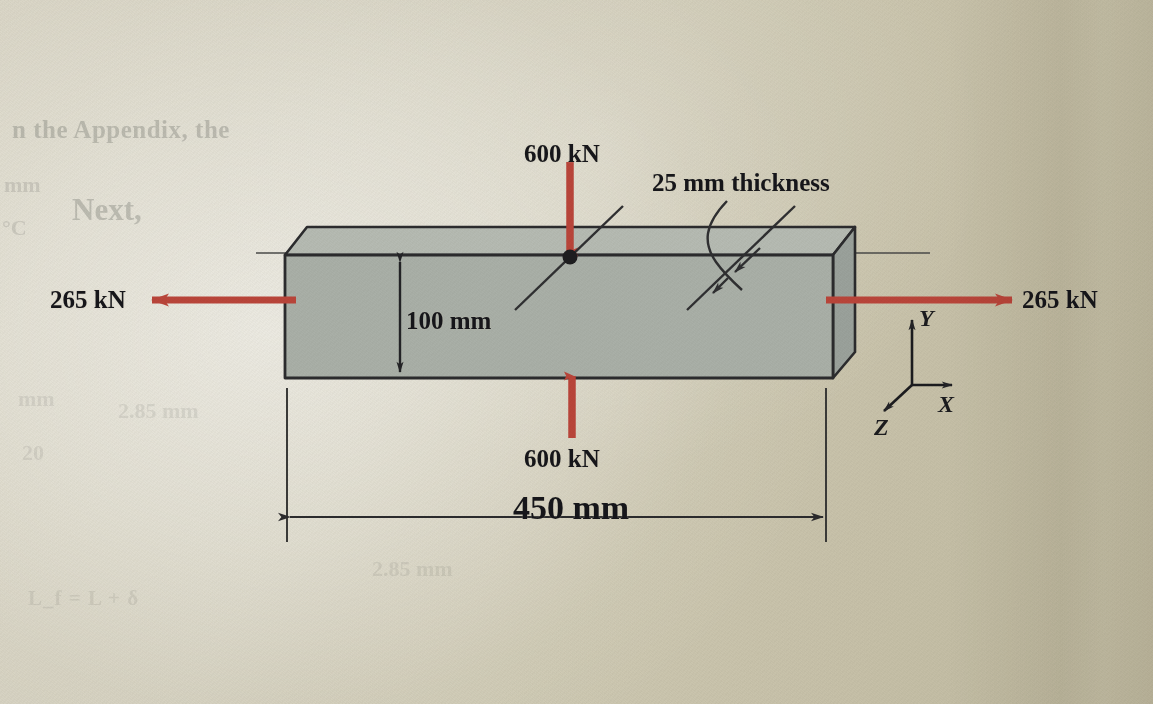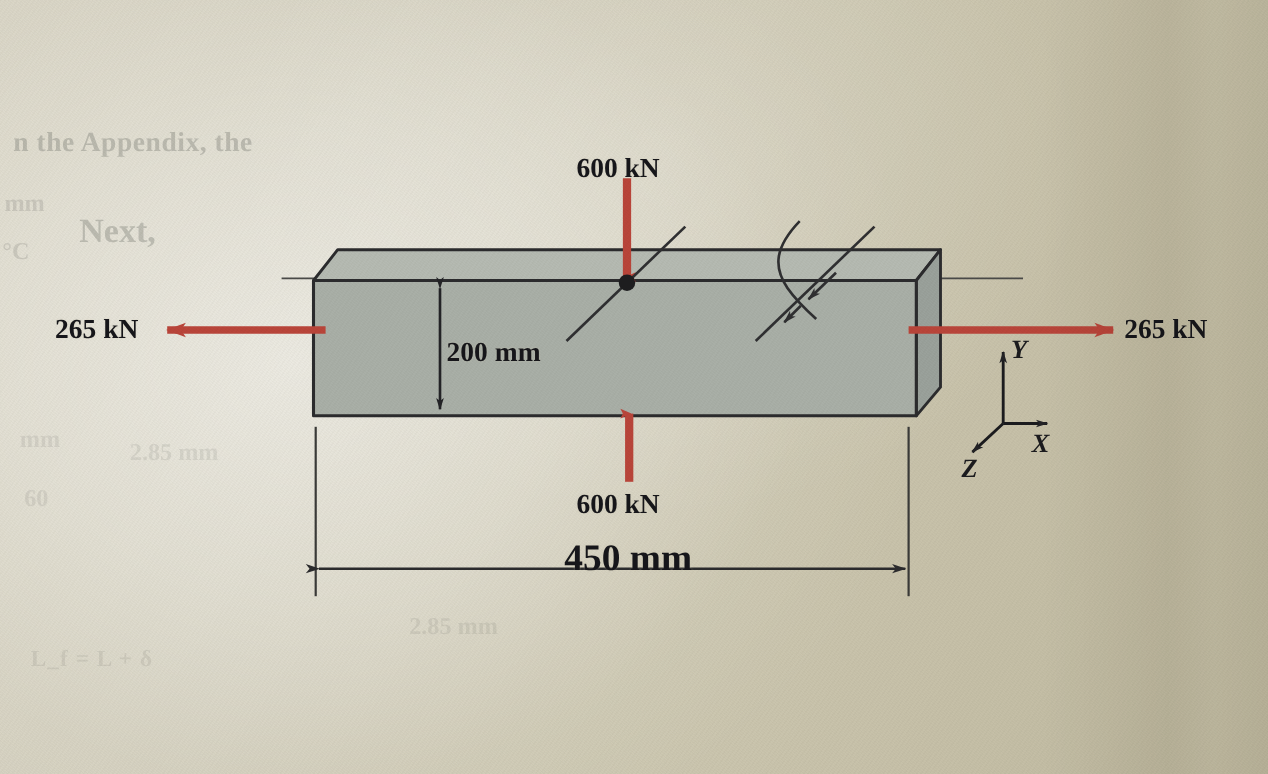--- a/index.html
+++ b/index.html
@@ -74,21 +74,21 @@
 <body>
 
 <div id="page">
 
   <div class="ghost" style="left:12px; top:116px; font-size:25px; letter-spacing:.5px;">n the Appendix, the</div>
   <div class="ghost faint" style="left:4px; top:172px; font-size:22px;">mm</div>
   <div class="ghost" style="left:72px; top:192px; font-size:31px;">Next,</div>
   <div class="ghost faint" style="left:2px; top:215px; font-size:22px;">°C</div>
   <div class="ghost fainter" style="left:18px; top:386px; font-size:22px;">mm</div>
   <div class="ghost fainter" style="left:118px; top:398px; font-size:22px;">2.85 mm</div>
-  <div class="ghost fainter" style="left:22px; top:440px; font-size:22px;">60</div>
+  <div class="ghost fainter" style="left:22px; top:440px; font-size:22px;">20</div>
   <div class="ghost fainter" style="left:28px; top:586px; font-size:21px; letter-spacing:1px;">L_f = L + δ</div>
   <div class="ghost fainter" style="left:372px; top:556px; font-size:22px;">2.85 mm</div>
 
   <svg id="art" viewBox="0 0 1153 704">
     <defs>
       <marker id="redArrowDown" markerWidth="14" markerHeight="14" refX="5" refY="11" orient="auto" markerUnits="userSpaceOnUse">
         <path d="M5,13 L0.6,3 L5,5.2 L9.4,3 Z" fill="#b9453a"></path>
       </marker>
       <marker id="redArrowHead" markerWidth="22" markerHeight="18" refX="19" refY="9" orient="auto" markerUnits="userSpaceOnUse">
         <path d="M20,9 L2,2.4 L6.5,9 L2,15.6 Z" fill="#b9453a"></path>
@@ -154,26 +154,27 @@
 
     <g stroke="#1b1b1e" stroke-width="2.6" fill="none">
       <line x1="912" y1="385" x2="912" y2="320" marker-end="url(#blkArrowSm)"></line>
       <line x1="912" y1="385" x2="952" y2="385" marker-end="url(#blkArrowSm)"></line>
       <line x1="912" y1="385" x2="884" y2="411" marker-end="url(#blkArrowSm)"></line>
     </g>
   </svg>
 
   <div class="lbl" style="left:524px; top:140px; font-size:25px;">600 kN</div>
 
+  <div class="lbl" style="left:652px; top:169px; font-size:25px;">25 mm thickness</div>
 
   <div class="lbl" style="left:50px; top:286px; font-size:25px;">265 kN</div>
 
   <div class="lbl" style="left:1022px; top:286px; font-size:25px;">265 kN</div>
 
-  <div class="lbl" style="left:406px; top:307px; font-size:25px;">200 mm</div>
+  <div class="lbl" style="left:406px; top:307px; font-size:25px;">100 mm</div>
 
   <div class="lbl" style="left:524px; top:445px; font-size:25px;">600 kN</div>
 
   <div class="lbl" style="left:513px; top:489px; font-size:34px;">450 mm</div>
 
   <div class="axis-lbl" style="left:919px; top:305px; font-size:24px;">Y</div>
   <div class="axis-lbl" style="left:938px; top:391px; font-size:24px;">X</div>
   <div class="axis-lbl" style="left:874px; top:414px; font-size:24px;">Z</div>
 
   <div id="grain"></div>

